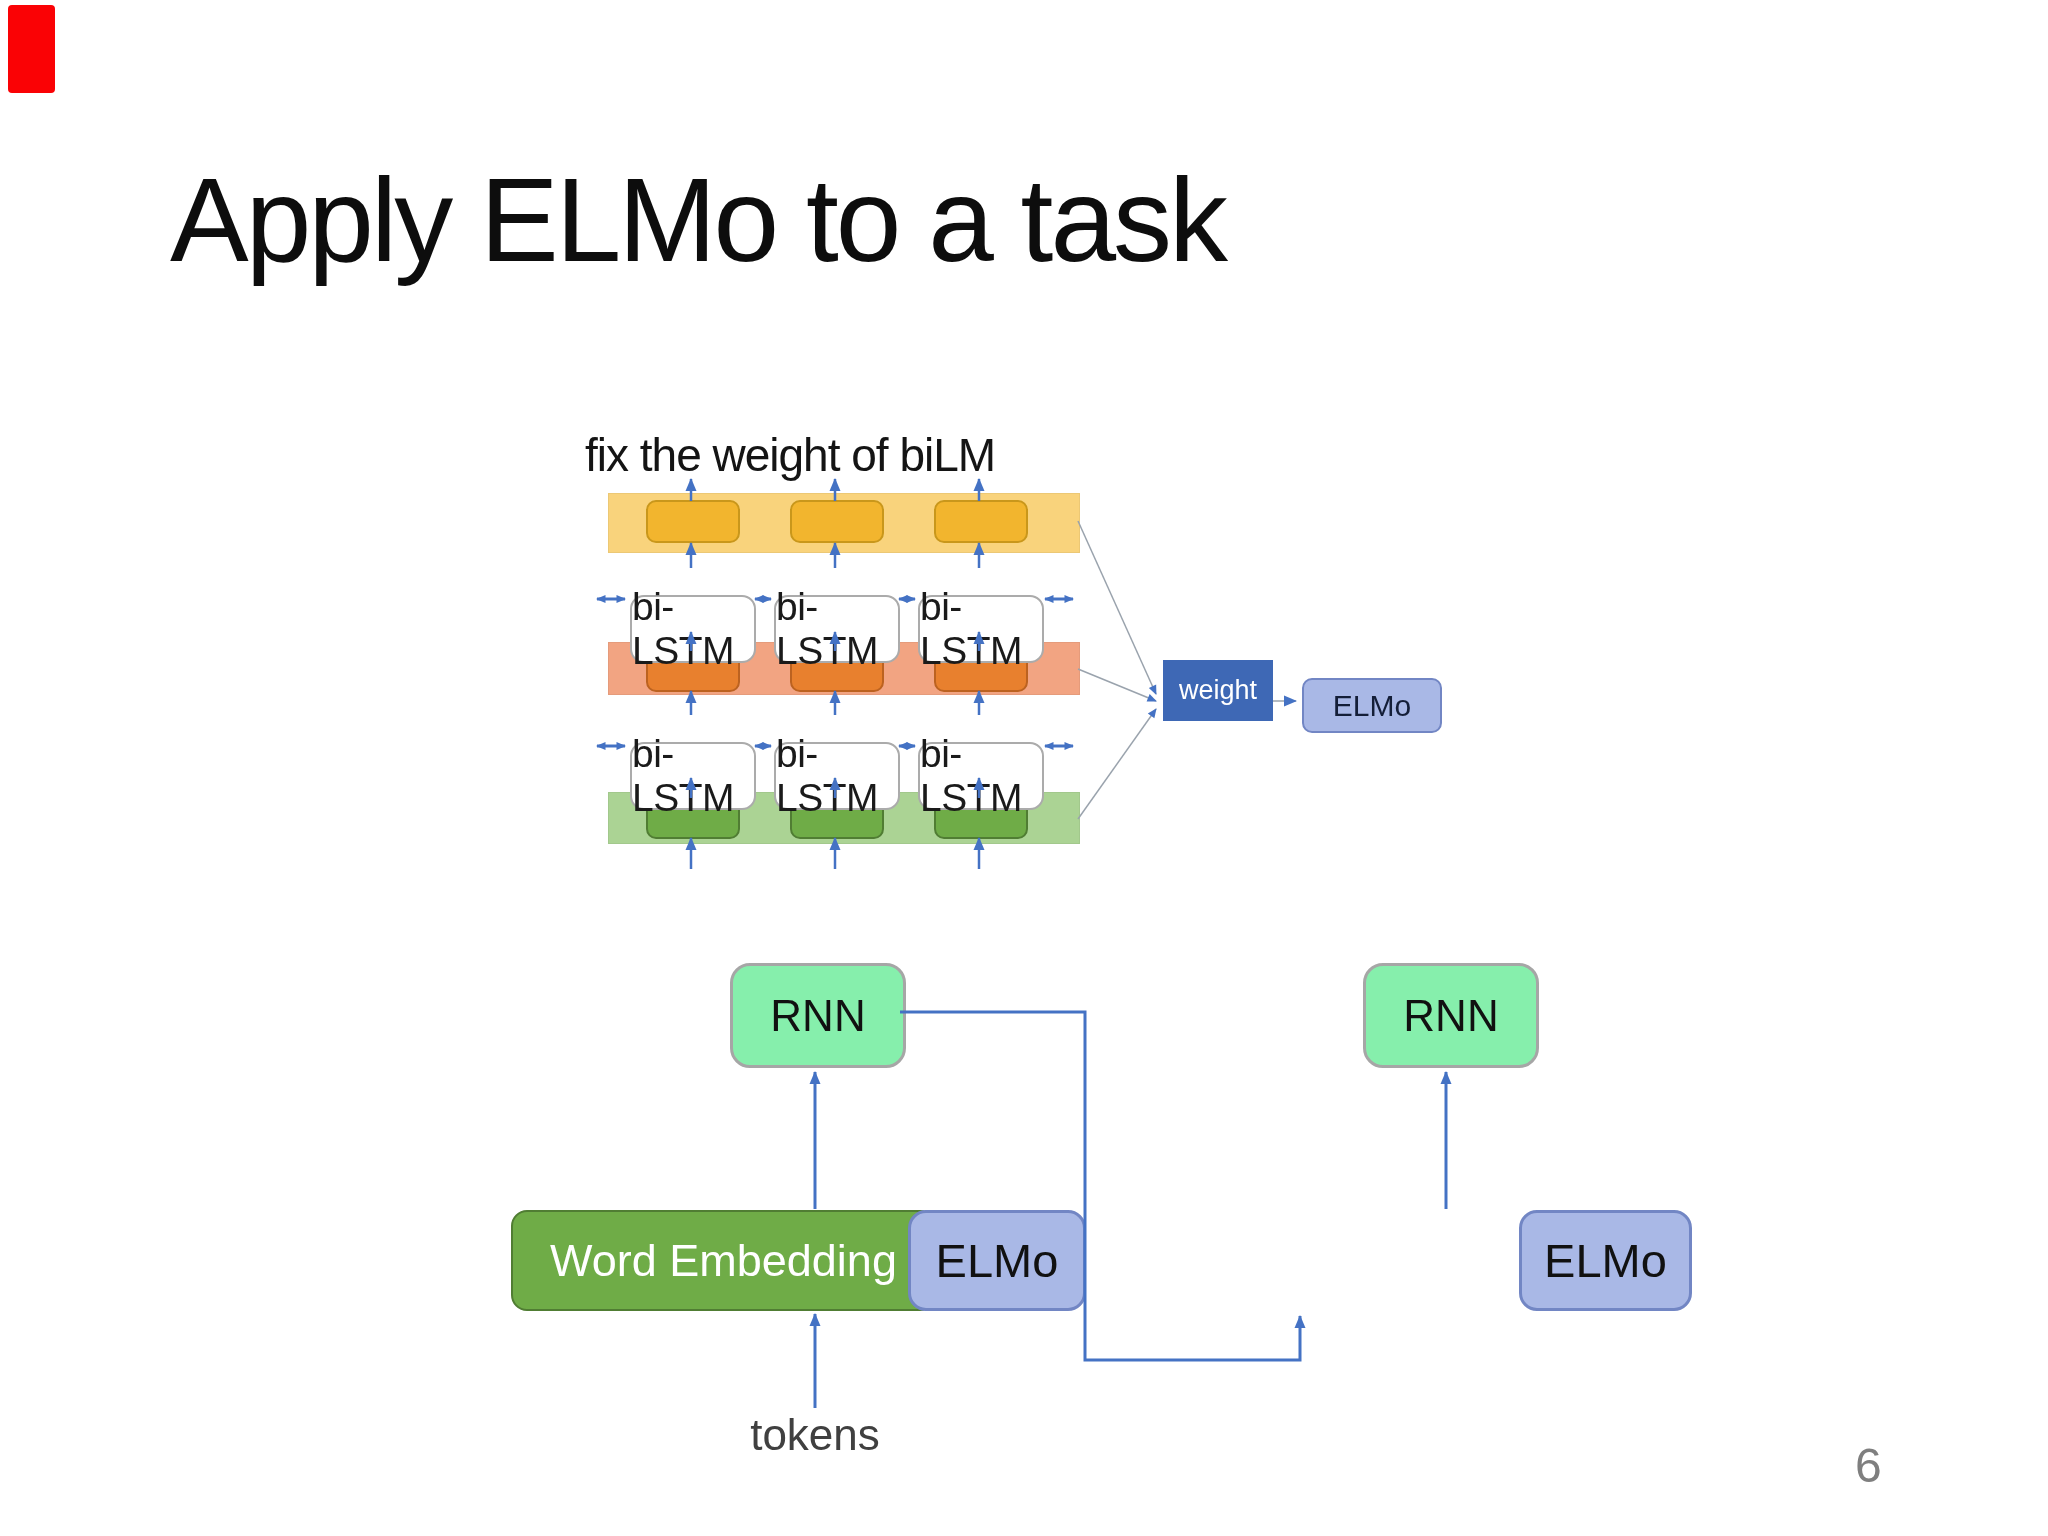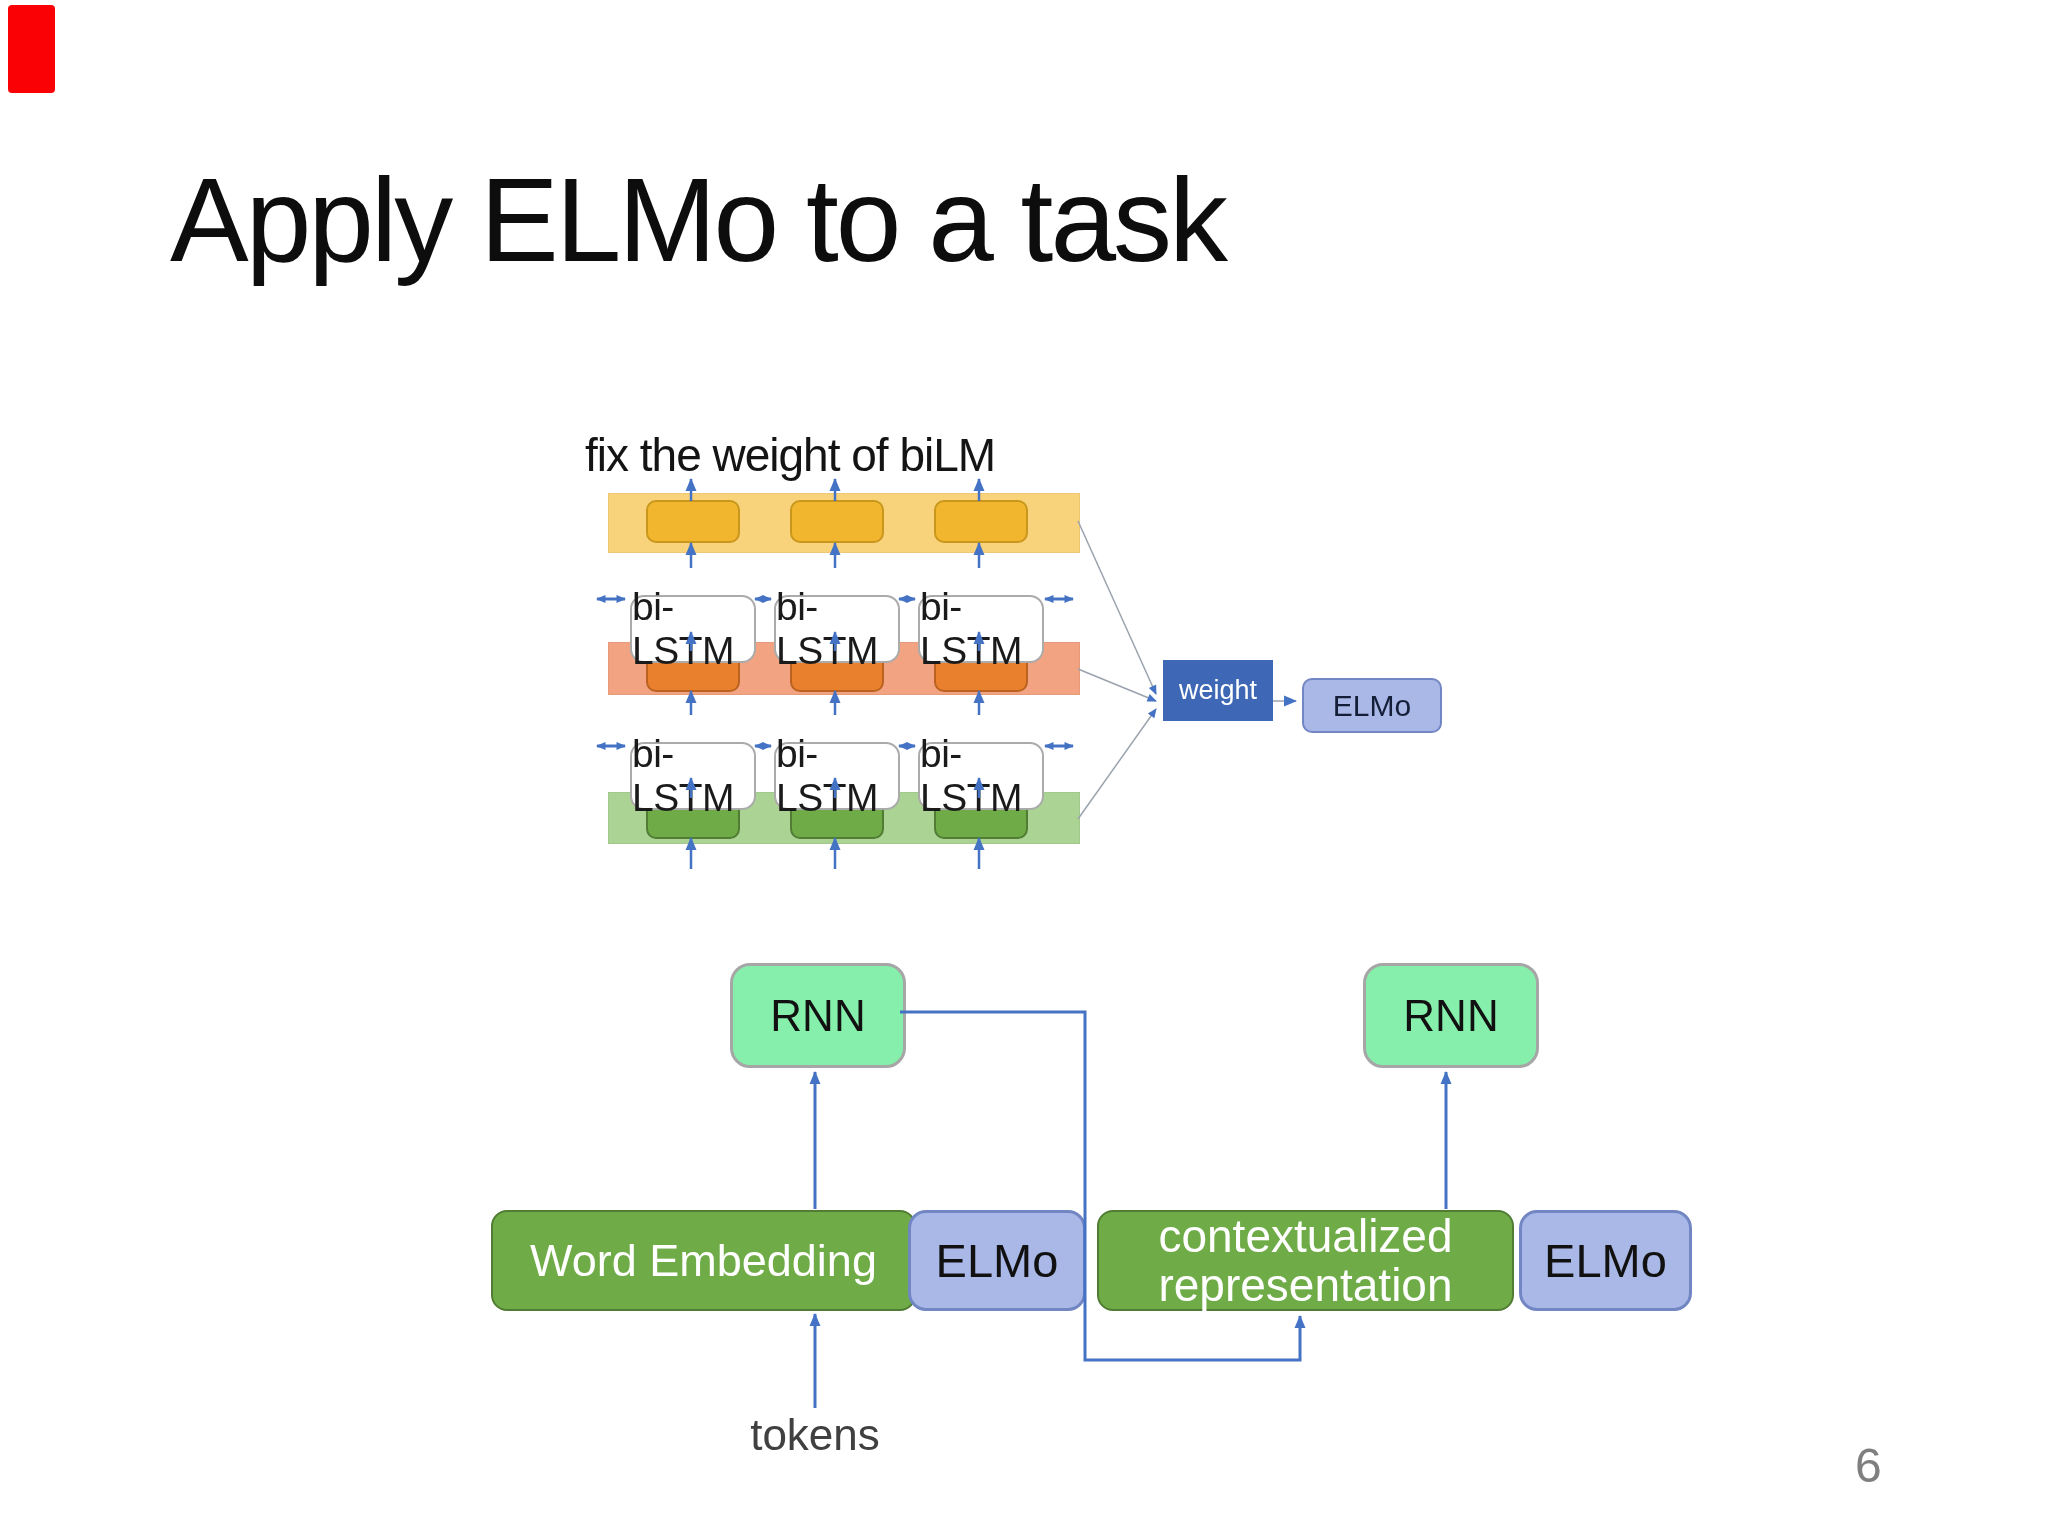--- a/index.html
+++ b/index.html
@@ -43,21 +43,21 @@
     justify-content:center;font-size:30px;color:#141e38;z-index:3;
   }
   .rnn{
     width:170px;height:99px;background:#86efac;border:3px solid #a6a6a6;border-radius:20px;
     display:flex;align-items:center;justify-content:center;font-size:44px;color:#111;z-index:3;
   }
   .rnn-left{left:730px;top:963px;}
   .rnn-right{left:1363px;top:963px;}
   .green-big{
     background:var(--box-green);border:2px solid var(--box-green-border);border-radius:16px;
-    display:flex;align-items:center;justify-content:center;color:#fff;z-index:3;text-align:center;
+    display:flex;align-items:center;justify-content:center;color:#fff;z-index:3;text-align:center;margin-left:20px;
   }
   .word-embedding{left:491px;top:1210px;width:421px;height:97px;font-size:45px;}
   .contextualized{left:1097px;top:1210px;width:413px;height:97px;font-size:46px;line-height:49px;}
   .elmo-low{
     background:var(--elmo-fill);border:3px solid var(--elmo-border);border-radius:18px;
     display:flex;align-items:center;justify-content:center;font-size:47px;color:#111;z-index:3;
   }
   .elmo-low-left{left:908px;top:1210px;width:172px;height:95px;}
   .elmo-low-right{left:1519px;top:1210px;width:167px;height:95px;}
   .tokens{
@@ -107,26 +107,20 @@
   <div class="abs lstm" style="left:918px;top:714px;">bi-LSTM</div>
 
   <div class="abs weight-box">weight</div>
   <div class="abs elmo-top">ELMo</div>
 
   <div class="abs rnn rnn-left">RNN</div>
   <div class="abs rnn rnn-right">RNN</div>
 
   <div class="abs green-big word-embedding">Word Embedding</div>
   <div class="abs elmo-low elmo-low-left">ELMo</div>
-  <div class="abs green-big contextualized">
-    <div>
-      <div>contextualized</div>
-      <div>representation</div>
-    </div>
-  </div>
   <div class="abs elmo-low elmo-low-right">ELMo</div>
 
   <div class="abs tokens">tokens</div>
   <div class="abs page-number">6</div>
 
   <svg class="connectors" width="2048" height="1536" viewBox="0 0 2048 1536">
     <defs>
       <marker id="ah" markerUnits="userSpaceOnUse" markerWidth="16" markerHeight="13" refX="13" refY="6" orient="auto">
         <path d="M1,0.5 L14,6 L1,11.5 Z"></path>
       </marker>

